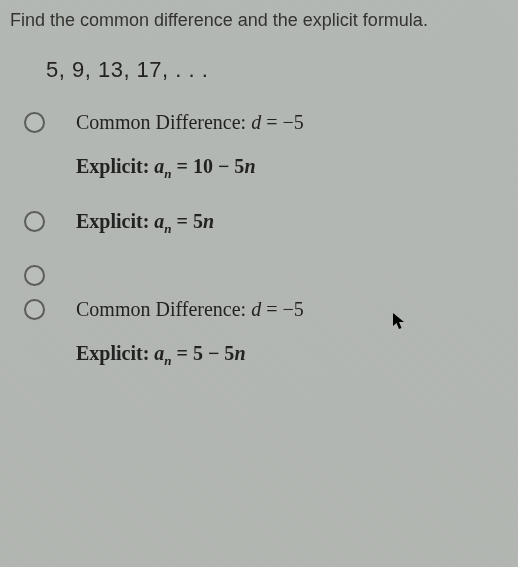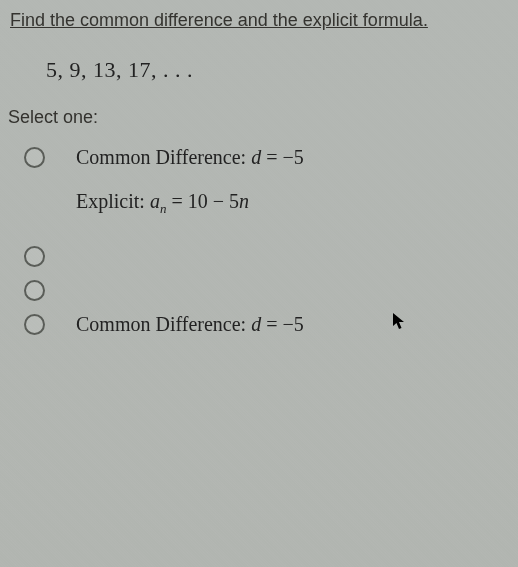--- a/index.html
+++ b/index.html
@@ -18,24 +18,23 @@
   }
   .container {
     padding: 8px 10px 10px 6px;
   }
   .question {
     font-size: 18px;
     color: #34332f;
     margin-bottom: 26px;
     padding-left: 4px;
     padding-top: 2px;
-    text-decoration: underline;
   }
   .sequence {
-    font-family: Liberation Serif, serif;
+    font-family: Liberation Sans, sans-serif;
     font-size: 22px;
     margin-left: 40px;
     margin-bottom: 24px;
     letter-spacing: 0.5px;
     color: #222;
   }
   .select-one {
     font-size: 18px;
     color: #33322e;
     margin-bottom: 14px;
@@ -60,75 +59,80 @@
     margin-right: 14px;
     background: rgba(255,255,255,0.1);
   }
   .option-body {
     font-family: "Times New Roman", serif;
     font-size: 20px;
     color: #222;
     line-height: 1.5;
   }
   .line1 { margin-bottom: 14px; }
-  .line2 { margin-bottom: 14px; }
+  .line2 { margin-bottom: 14px; font-weight: bold; }
   .math-i { font-style: italic; }
   .sub { font-size: 0.65em; vertical-align: sub; font-style: italic; }
   .cursor {
     position: absolute;
     left: 392px;
     top: 312px;
     width: 16px;
     height: 20px;
     pointer-events: none;
   }
 </style>
 </head>
 <body>
 
 <div class="container">
 
   <div class="question">Find the common difference and the explicit formula.</div>
 
   <div class="sequence">5, 9, 13, 17, . . .</div>
 
-  <div class="select-one">Select one:</div>
 
   <div class="options">
 
     <div class="option">
       <div class="radio"></div>
       <div class="option-body">
         <div class="line1">
           <span>Common Difference: </span><span class="math-i">d</span><span> = −5</span>
         </div>
         <div class="line2">
           <span>Explicit: </span><span class="math-i">a</span><span class="sub">n</span><span> = 10 − 5</span><span class="math-i">n</span>
         </div>
       </div>
     </div>
 
     <div class="option">
       <div class="radio"></div>
       <div class="option-body">
+        <div class="line2">
+          <span>Explicit: </span><span class="math-i">a</span><span class="sub">n</span><span> = 5</span><span class="math-i">n</span>
+        </div>
       </div>
     </div>
 
     <div class="option">
       <div class="radio"></div>
       <div class="option-body">
       </div>
     </div>
 
     <div class="option">
       <div class="radio"></div>
       <div class="option-body">
         <div class="line1">
           <span>Common Difference: </span><span class="math-i">d</span><span> = −5</span>
         </div>
+        <div class="line2">
+          <span>Explicit: </span><span class="math-i">a</span><span class="sub">n</span><span> = 5 − 5</span><span class="math-i">n</span>
+        </div>
       </div>
     </div>
 
   </div>
 </div>
 
 <svg class="cursor" viewBox="0 0 16 20">
   <path d="M1 1 L1 14 L4.5 11 L7 17 L9.5 16 L7 10 L12 10 Z" fill="#000"></path>
 </svg>
 

